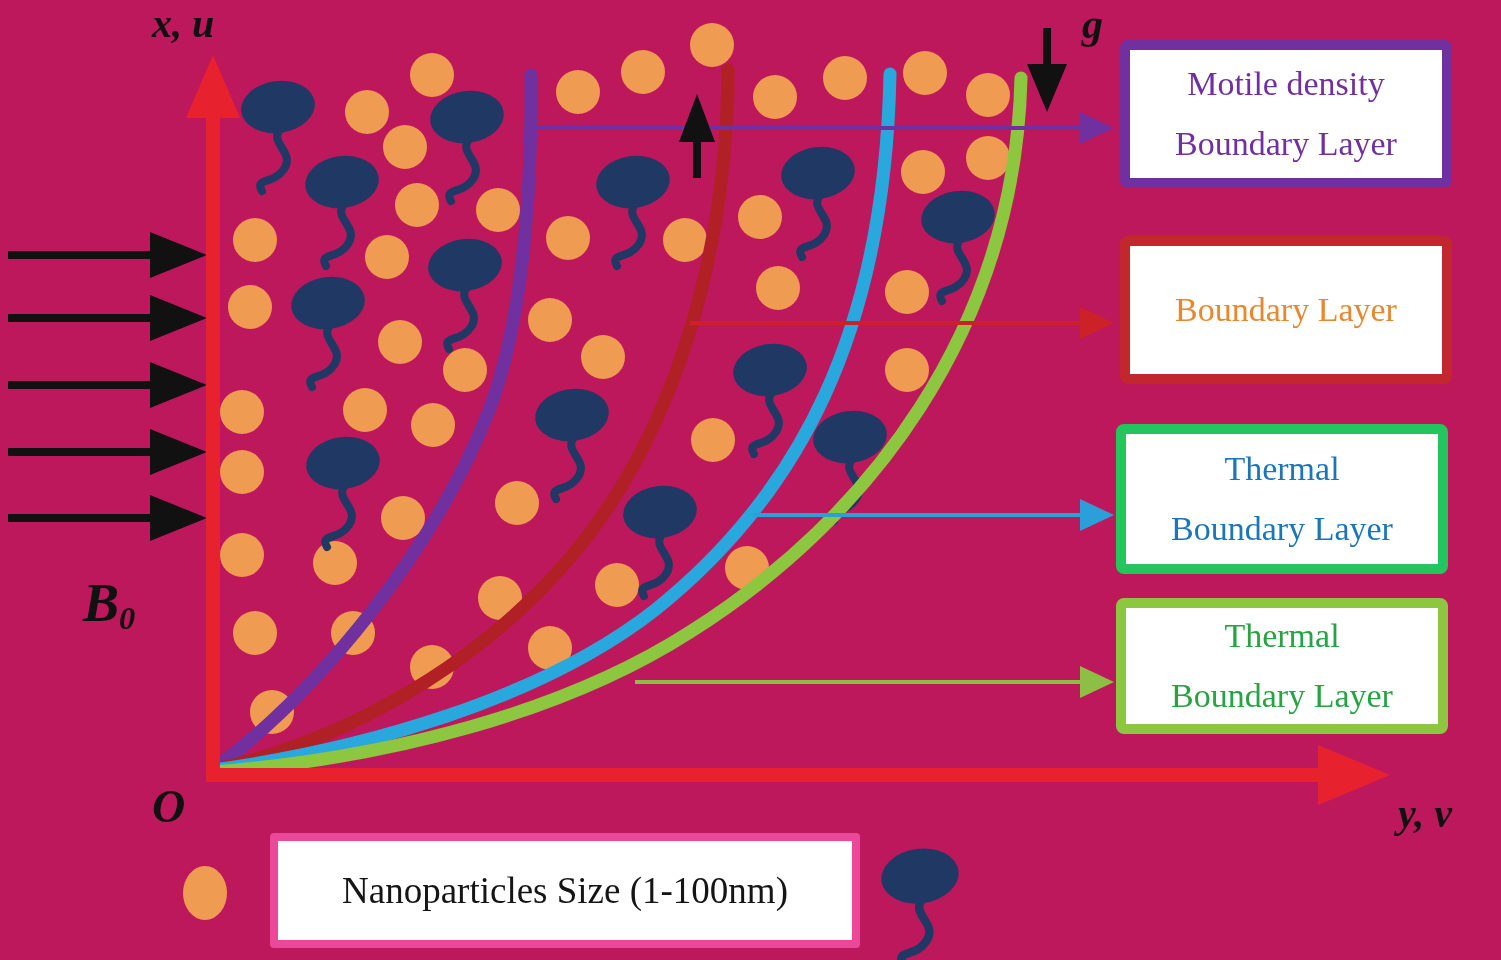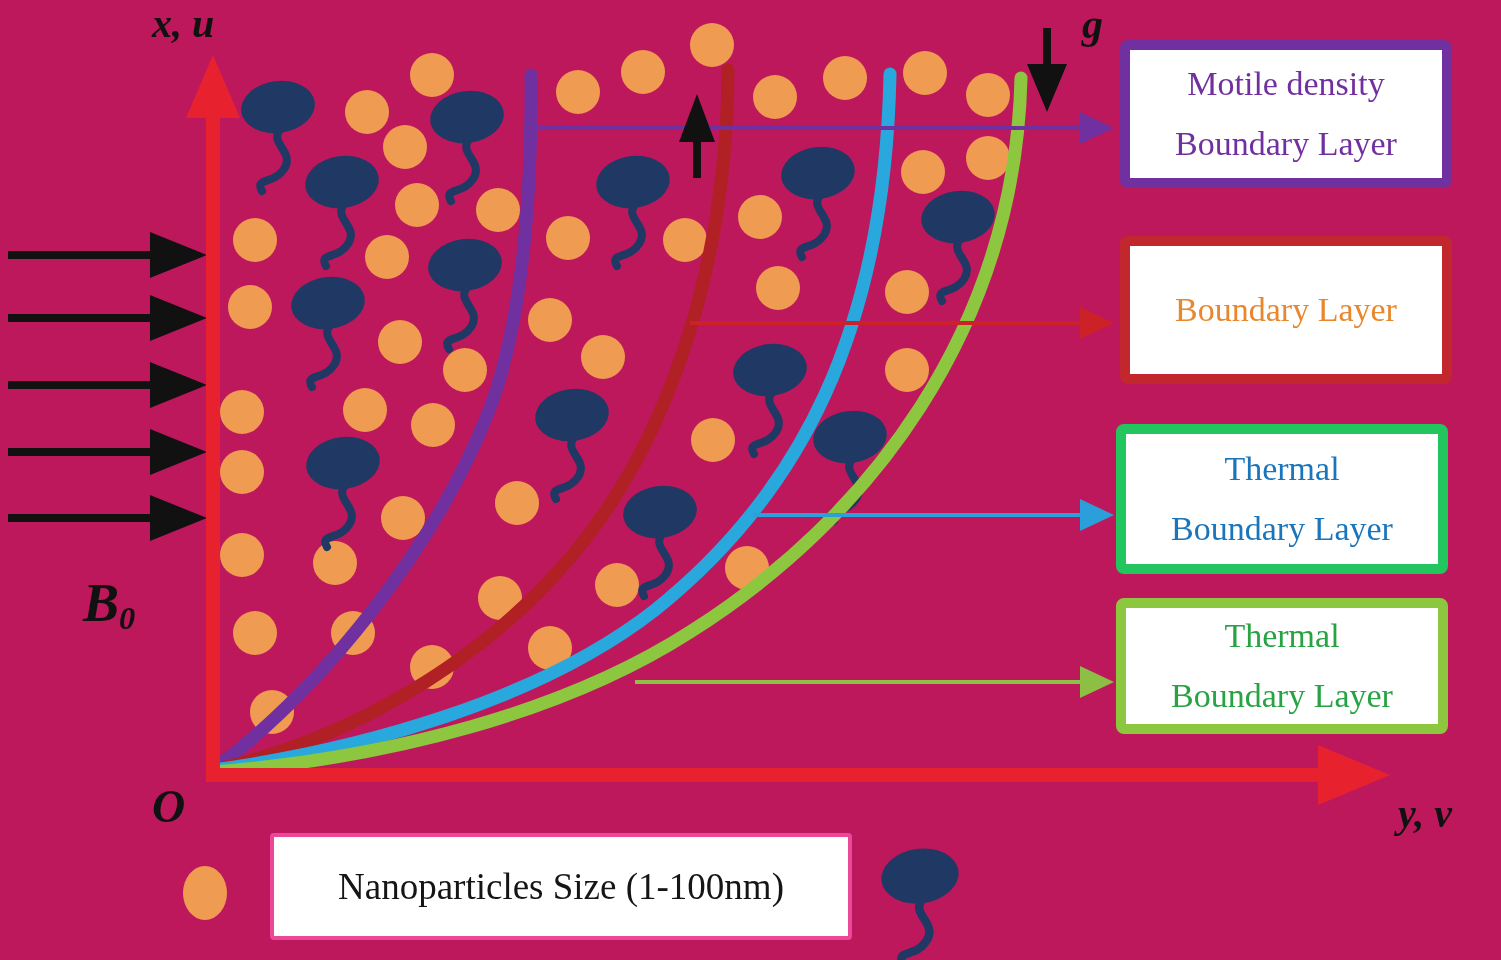--- a/index.html
+++ b/index.html
@@ -168,17 +168,17 @@
   </div>
   <div class="bl-box" style="left:1116px;top:424px;height:130px;border:10px solid #22c55e;color:#1B75BB;">
     <div>Thermal</div>
     <div>Boundary Layer</div>
   </div>
   <div class="bl-box" style="left:1116px;top:598px;height:116px;border:10px solid #8DC63F;color:#27A343;">
     <div>Thermal</div>
     <div>Boundary Layer</div>
   </div>
 
-  <div class="legend-box" style="left:270px;top:833px;width:574px;height:99px;border:4px solid #ec4899;">
+  <div class="legend-box" style="left:270px;top:833px;width:574px;height:99px;border:8px solid #ec4899;">
     <span>Nanoparticles Size (1-100nm)</span>
   </div>
 
 </div>
 
 </body></html>

